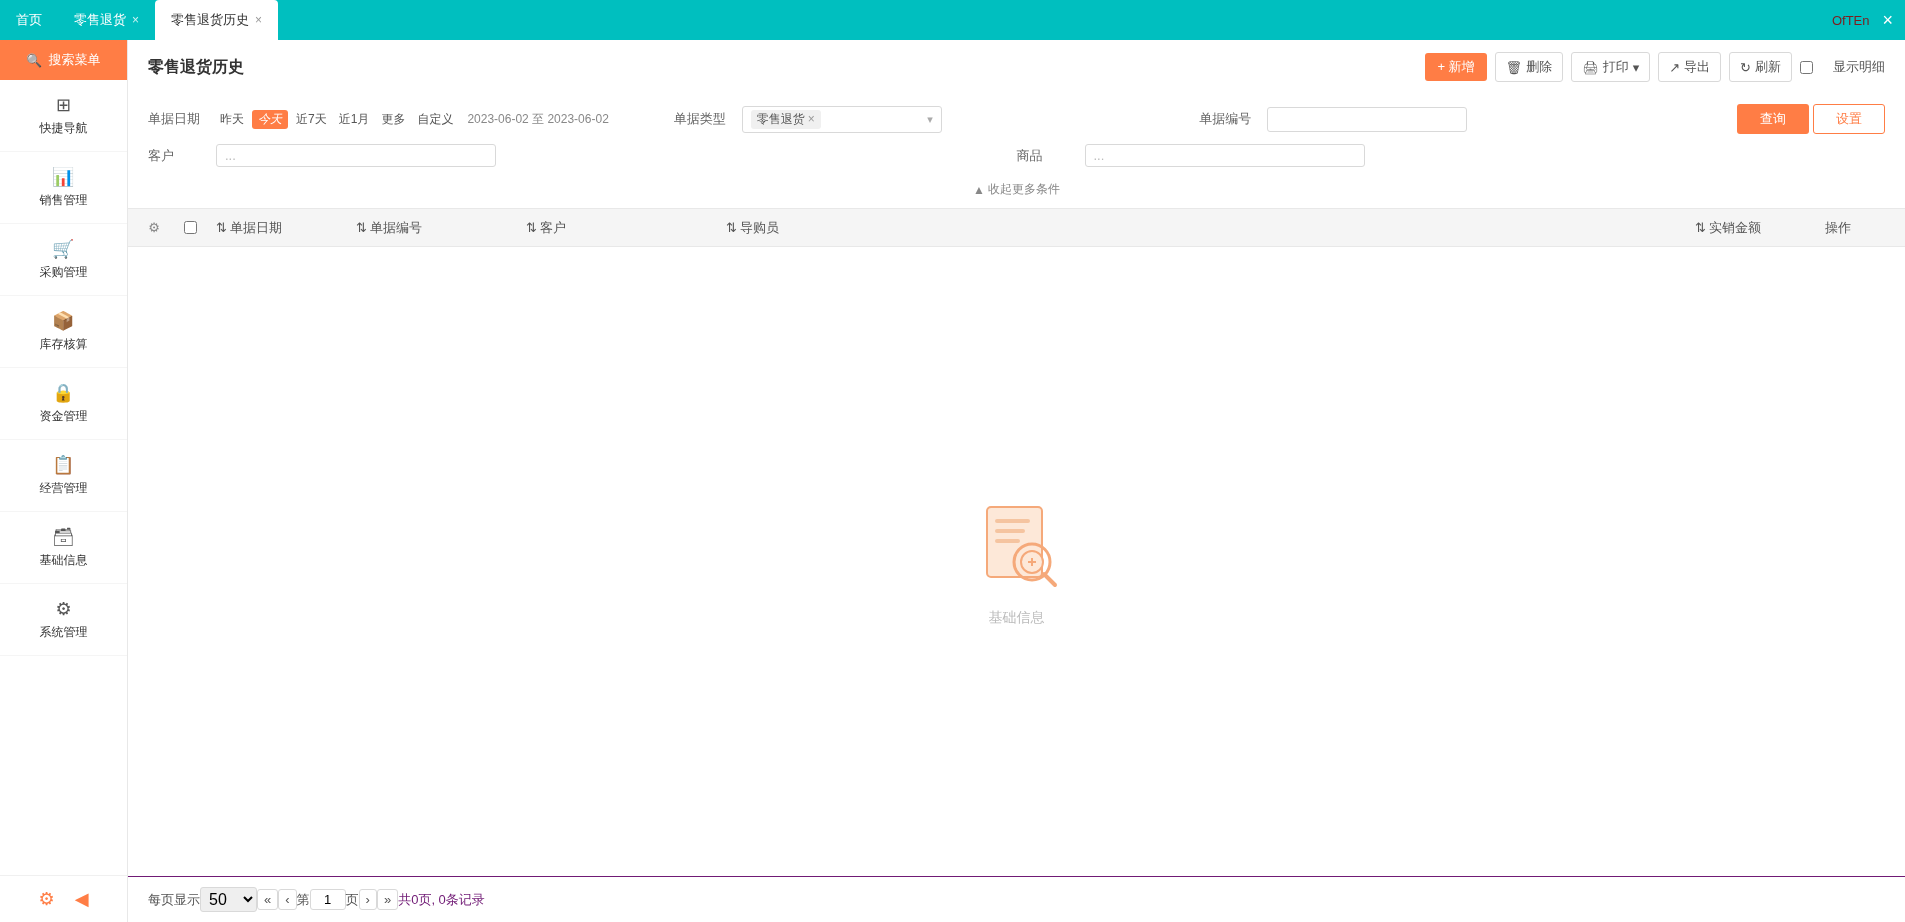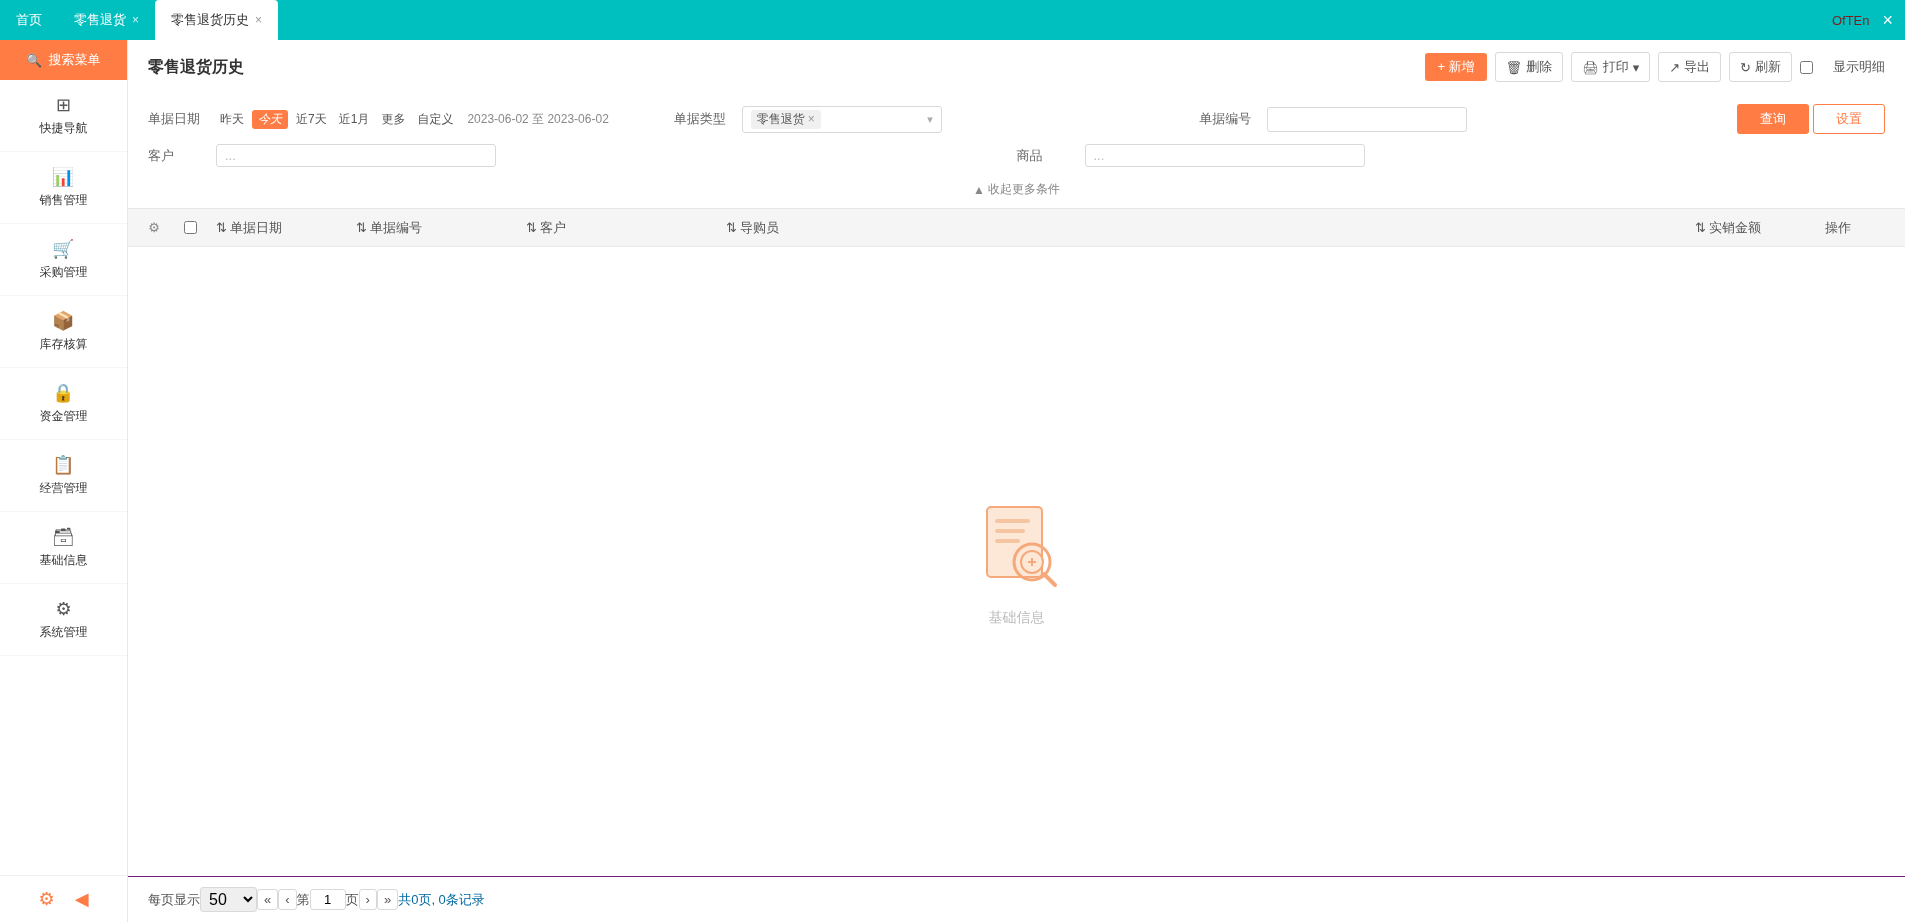--- a/index.html
+++ b/index.html
@@ -372,21 +372,21 @@
       color: #555;
     }
     .page-input {
       border: 1px solid #d9d9d9;
       border-radius: 3px;
       padding: 2px 4px;
       width: 36px;
       text-align: center;
       font-size: 13px;
     }
-    .page-info { color: #0369a1; font-size: 13px; }
+    .page-info { color: #701a75; font-size: 13px; }
   </style>
 </head>
 <body>
 
 <div class="top-bar">
   <div class="top-bar-tabs">
     <div class="top-tab">
       <span>首页</span>
     </div>
     <div class="top-tab">

